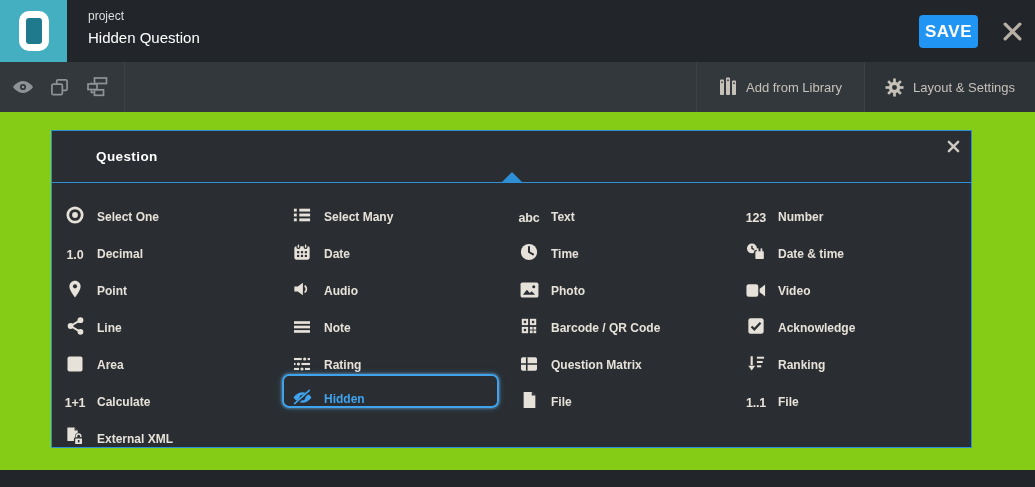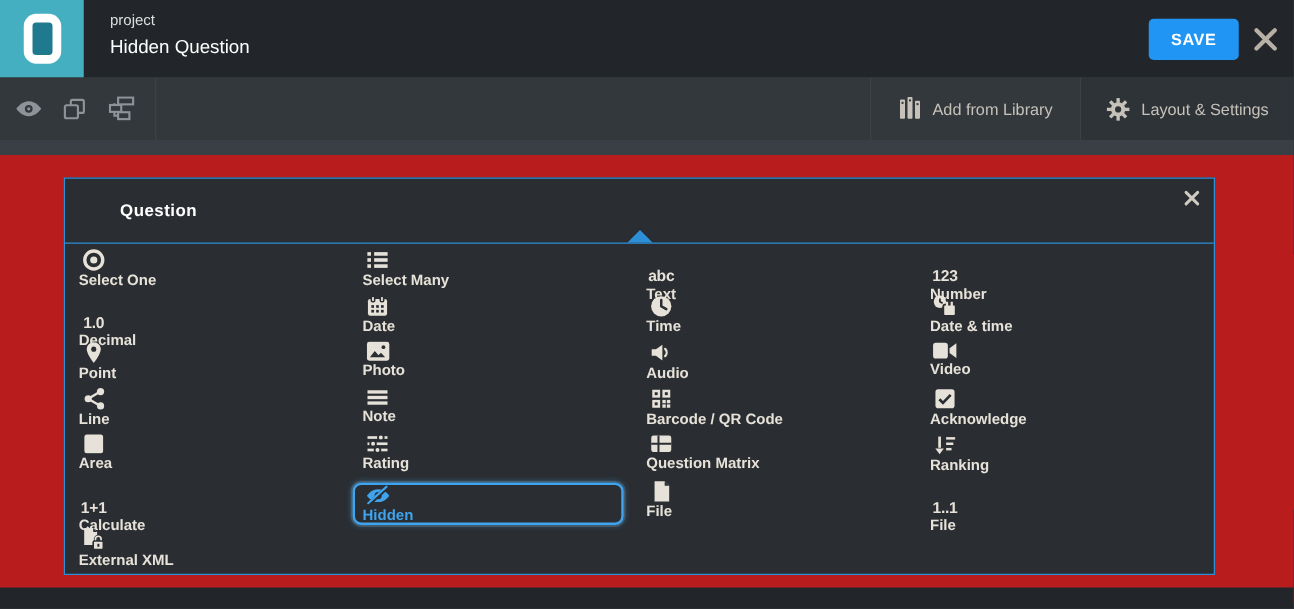--- a/index.html
+++ b/index.html
@@ -8,55 +8,55 @@
 
   
   .topbar { position:absolute; left:0; top:0; width:1035px; height:62px; background:#22262A; }
   .logo { position:absolute; left:0; top:0; width:67px; height:62px; background:#43AFC1;
           display:flex; align-items:center; justify-content:center; cursor:pointer; }
   .logo-glyph { width:30px; height:40px; border:7px solid #fff; border-radius:10px; background:#1E7A8C; }
   .title-block { position:absolute; left:88px; top:9px; }
   .project-label { font-size:12px; color:#DEDEDE; }
   .form-title { margin-top:6px; font-size:15px; color:#fff; width:807px;
                 border-bottom:1px solid #56595D; padding-bottom:21px; cursor:text; }
-  .save-btn { position:absolute; left:919px; top:15px; width:72px; height:33px; background:#2095F3;
-              border:none; border-radius:4px; color:#fff; font-weight:bold; font-size:13px;
+  .save-btn { position:absolute; left:919px; top:15px; width:59px; height:33px; background:#2095F3;
+              border:none; border-radius:4px; color:#fff; font-weight:bold; font-size:17px;
               font-family:"Liberation Sans",sans-serif; letter-spacing:.5px; cursor:pointer; }
   .close-x { position:absolute; left:1001px; top:20px; cursor:pointer; line-height:0; }
 
   
   .toolbar { position:absolute; left:0; top:62px; width:1035px; height:50px; background:#33383D;
              display:flex; align-items:stretch; }
   .tb-left { display:flex; align-items:center; gap:16px; padding:0 16px 0 12px; }
   .tb-icon { display:flex; align-items:center; cursor:pointer; line-height:0; }
   .tb-divider { width:1px; background:#3C4146; height:100%; }
   .tb-spacer { flex:1; }
   .tb-btn { display:flex; align-items:center; gap:9px; padding:0 22px; background:transparent;
             border:none; color:#C6C1B9; font-size:13px; font-family:"Liberation Sans",sans-serif;
             cursor:pointer; height:100%; }
   .tb-btn.darker { background:#2E3338; padding:0 20px; }
   .tb-btn .tb-btn-icon { line-height:0; }
 
   
-  .workspace { position:absolute; left:0; top:124px; width:1035px; height:358px; background:#b91c1c; }
+  .workspace { position:absolute; left:0; top:112px; width:1035px; height:358px; background:#84cc16; }
   .bottom-strip { position:absolute; left:0; top:470px; width:1035px; height:17px; background:#22262A; }
 
   .modal { position:absolute; left:51px; top:18px; width:921px; height:318px;
            background:#2A2D31; border:1px solid #2C8FD8; }
   .modal-header { position:relative; height:52px; border-bottom:1px solid #2C8FD8; }
   .modal-title { position:absolute; left:44px; top:18px; color:#fff; font-weight:bold;
                  font-size:13.5px; letter-spacing:.4px; }
   .modal-close { position:absolute; right:11px; top:9px; cursor:pointer; line-height:0; }
   .caret { position:absolute; left:50%; bottom:0; transform:translateX(-50%); width:0; height:0;
            border-left:10px solid transparent; border-right:10px solid transparent;
            border-bottom:10px solid #2C8FD8; }
 
   .qt-grid { display:grid; grid-template-columns:repeat(4,1fr); grid-auto-rows:37px;
              padding:4px 8px 0 3px; }
-  .qt-item { display:flex; align-items:flex-start; padding-left:8px; cursor:pointer; height:100%;flex-direction:column; }
+  .qt-item { display:flex; align-items:flex-end; padding-left:8px; cursor:pointer; height:100%; }
   .qt-icon { width:24px; margin-right:10px; display:flex; justify-content:center; align-items:center;
              line-height:0; }
   .qt-glyph { font-size:12.5px; font-weight:bold; color:#E7E2D9; line-height:1;
               letter-spacing:-0.2px; text-align:center; display:block;margin-top:16px; }
   .qt-label { font-size:12px; font-weight:bold; color:#E7E2D9; white-space:nowrap; }
   .qt-item.selected { height:34px; align-self:center; border:2px solid #3FA3EE; border-radius:7px;
                       padding-left:6px; margin-right:10px;
                       box-shadow:0 0 0 1.5px rgba(120,150,170,.30), 0 0 6px rgba(63,163,238,.45); }
   .qt-item.selected .qt-label { color:#3FA3EE; }
 </style>
@@ -243,37 +243,37 @@
           <svg width="16" height="18" viewBox="0 0 18 20" fill="#E7E2D9">
               <path d="M9 .8C5.5.8 2.7 3.6 2.7 7.1 2.7 11.8 9 19.4 9 19.4s6.3-7.6 6.3-12.3C15.3 3.6 12.5.8 9 .8z"></path>
               <circle cx="9" cy="7" r="2.3" fill="#2A2D31"></circle>
             </svg>
         </span>
         <span class="qt-label">Point</span>
       </div>
 
       <div class="qt-item">
         <span class="qt-icon">
+          <svg width="18" height="18" viewBox="0 0 20 20" fill="#E7E2D9">
+              <path d="M1.5 7.2h3.8L11 3v14l-5.7-4.2H1.5z"></path>
+              <path d="M13.5 6.8a4.6 4.6 0 010 6.4" stroke="#E7E2D9" stroke-width="2" fill="none" stroke-linecap="round"></path>
+            </svg>
+        </span>
+        <span class="qt-label">Audio</span>
+      </div>
+
+      <div class="qt-item">
+        <span class="qt-icon">
           <svg width="19" height="16" viewBox="0 0 20 17">
               <rect x="0.5" y="0.5" width="19" height="16" rx="2" fill="#E7E2D9"></rect>
               <path d="M3 13.5l4.2-5.3 3.1 3.6 2.1-2.1 3.6 3.8z" fill="#2A2D31"></path>
               <circle cx="14.5" cy="5" r="1.6" fill="#2A2D31"></circle>
             </svg>
         </span>
         <span class="qt-label">Photo</span>
-      </div>
-
-      <div class="qt-item">
-        <span class="qt-icon">
-          <svg width="18" height="18" viewBox="0 0 20 20" fill="#E7E2D9">
-              <path d="M1.5 7.2h3.8L11 3v14l-5.7-4.2H1.5z"></path>
-              <path d="M13.5 6.8a4.6 4.6 0 010 6.4" stroke="#E7E2D9" stroke-width="2" fill="none" stroke-linecap="round"></path>
-            </svg>
-        </span>
-        <span class="qt-label">Audio</span>
       </div>
 
       <div class="qt-item">
         <span class="qt-icon">
           <svg width="20" height="15" viewBox="0 0 22 16" fill="#E7E2D9">
               <rect x="0.5" y="1" width="13" height="14" rx="2.5"></rect>
               <path d="M15 6l6-4.5v13L15 10z"></path>
             </svg>
         </span>
         <span class="qt-label">Video</span>

